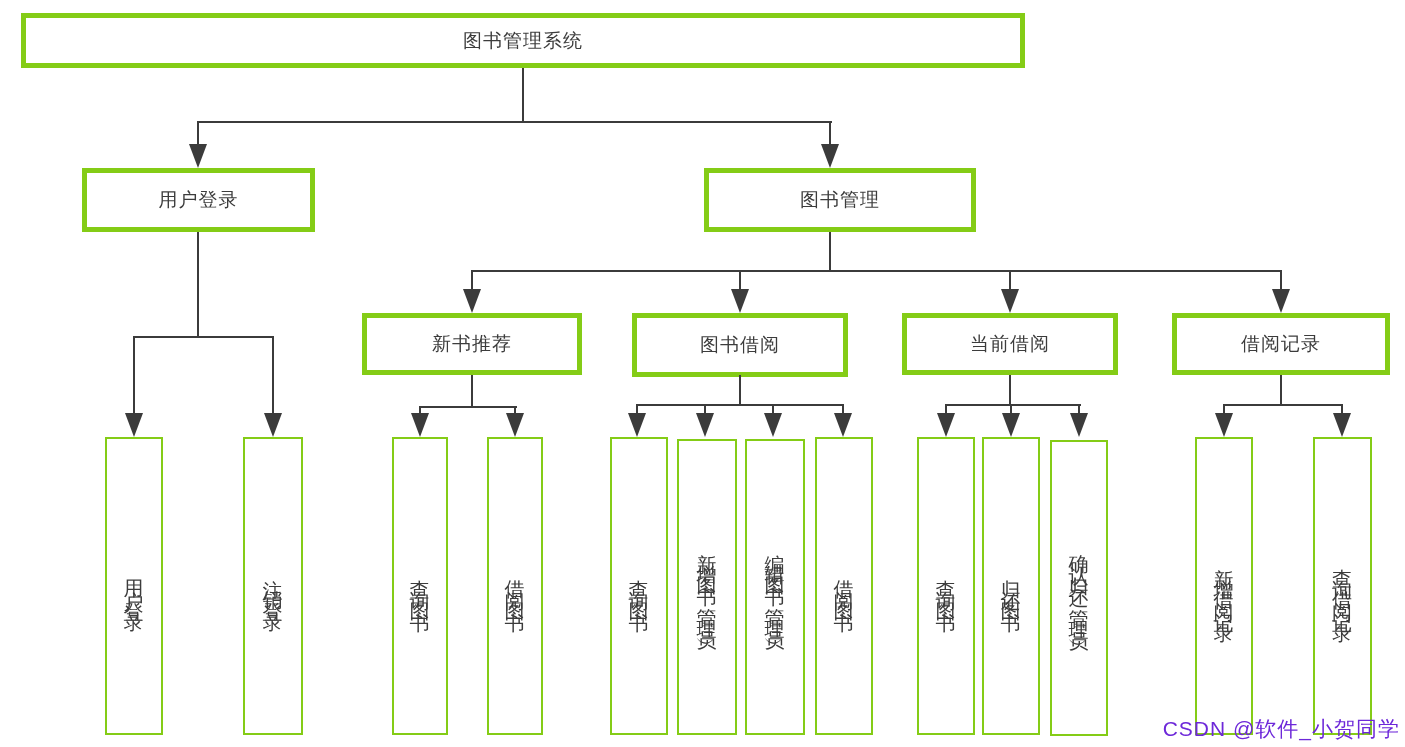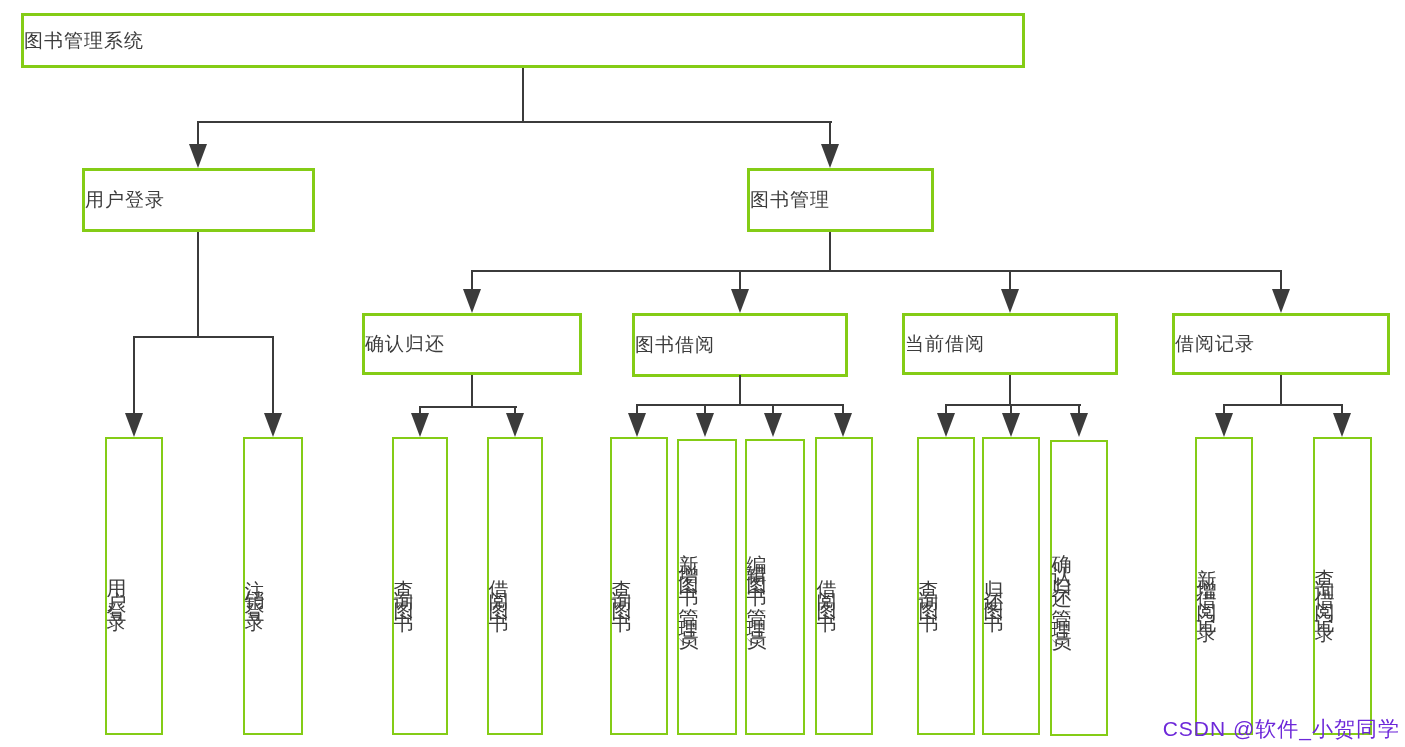--- a/index.html
+++ b/index.html
@@ -7,24 +7,25 @@
     position:relative;
     width:1405px;height:747px;
     background:#ffffff;
     overflow:hidden;
     font-family:"Liberation Sans","DejaVu Sans",sans-serif;
     color:#3c3c3c;
   }
   .box{
     position:absolute;
     background:#ffffff;
-    border:3px solid #84cc16;
+    border:5px solid #84cc16;
     box-sizing:border-box;
     display:flex;
     align-items:center;
+    justify-content:center;
   }
   .box.h span{
     font-size:19px;
     letter-spacing:1px;
     white-space:nowrap;
   }
   .box.v{
     border-width:2.5px;
   }
   .box.v span{
@@ -67,21 +68,21 @@
   <div class="ln" style="left:522px;top:68px;width:2px;height:54px"></div>
   <div class="ln" style="left:197px;top:121px;width:635px;height:2px"></div>
   <div class="ln" style="left:197px;top:121px;width:2px;height:26px"></div>
   <div class="ln" style="left:829px;top:121px;width:2px;height:26px"></div>
   <div class="arrow" style="left:189px;top:144px"></div>
   <div class="arrow" style="left:821px;top:144px"></div>
 
   <div class="box h" style="left:82px;top:168px;width:233px;height:64px">
     <span>用户登录</span>
   </div>
-  <div class="box h" style="left:747px;top:168px;width:187px;height:64px">
+  <div class="box h" style="left:704px;top:168px;width:272px;height:64px">
     <span>图书管理</span>
   </div>
 
   <div class="ln" style="left:197px;top:232px;width:2px;height:106px"></div>
   <div class="ln" style="left:133px;top:336px;width:141px;height:2px"></div>
   <div class="ln" style="left:133px;top:336px;width:2px;height:79px"></div>
   <div class="ln" style="left:272px;top:336px;width:2px;height:79px"></div>
   <div class="arrow" style="left:125px;top:413px"></div>
   <div class="arrow" style="left:264px;top:413px"></div>
 
@@ -90,21 +91,21 @@
   <div class="ln" style="left:471px;top:270px;width:2px;height:21px"></div>
   <div class="ln" style="left:739px;top:270px;width:2px;height:21px"></div>
   <div class="ln" style="left:1009px;top:270px;width:2px;height:21px"></div>
   <div class="ln" style="left:1280px;top:270px;width:2px;height:21px"></div>
   <div class="arrow" style="left:463px;top:289px"></div>
   <div class="arrow" style="left:731px;top:289px"></div>
   <div class="arrow" style="left:1001px;top:289px"></div>
   <div class="arrow" style="left:1272px;top:289px"></div>
 
   <div class="box h" style="left:362px;top:313px;width:220px;height:62px">
-    <span>确认归还</span>
+    <span>新书推荐</span>
   </div>
   <div class="box h" style="left:632px;top:313px;width:216px;height:64px">
     <span>图书借阅</span>
   </div>
   <div class="box h" style="left:1172px;top:313px;width:218px;height:62px">
     <span>借阅记录</span>
   </div>
   <div class="box h" style="left:902px;top:313px;width:216px;height:62px">
     <span>当前借阅</span>
   </div>

